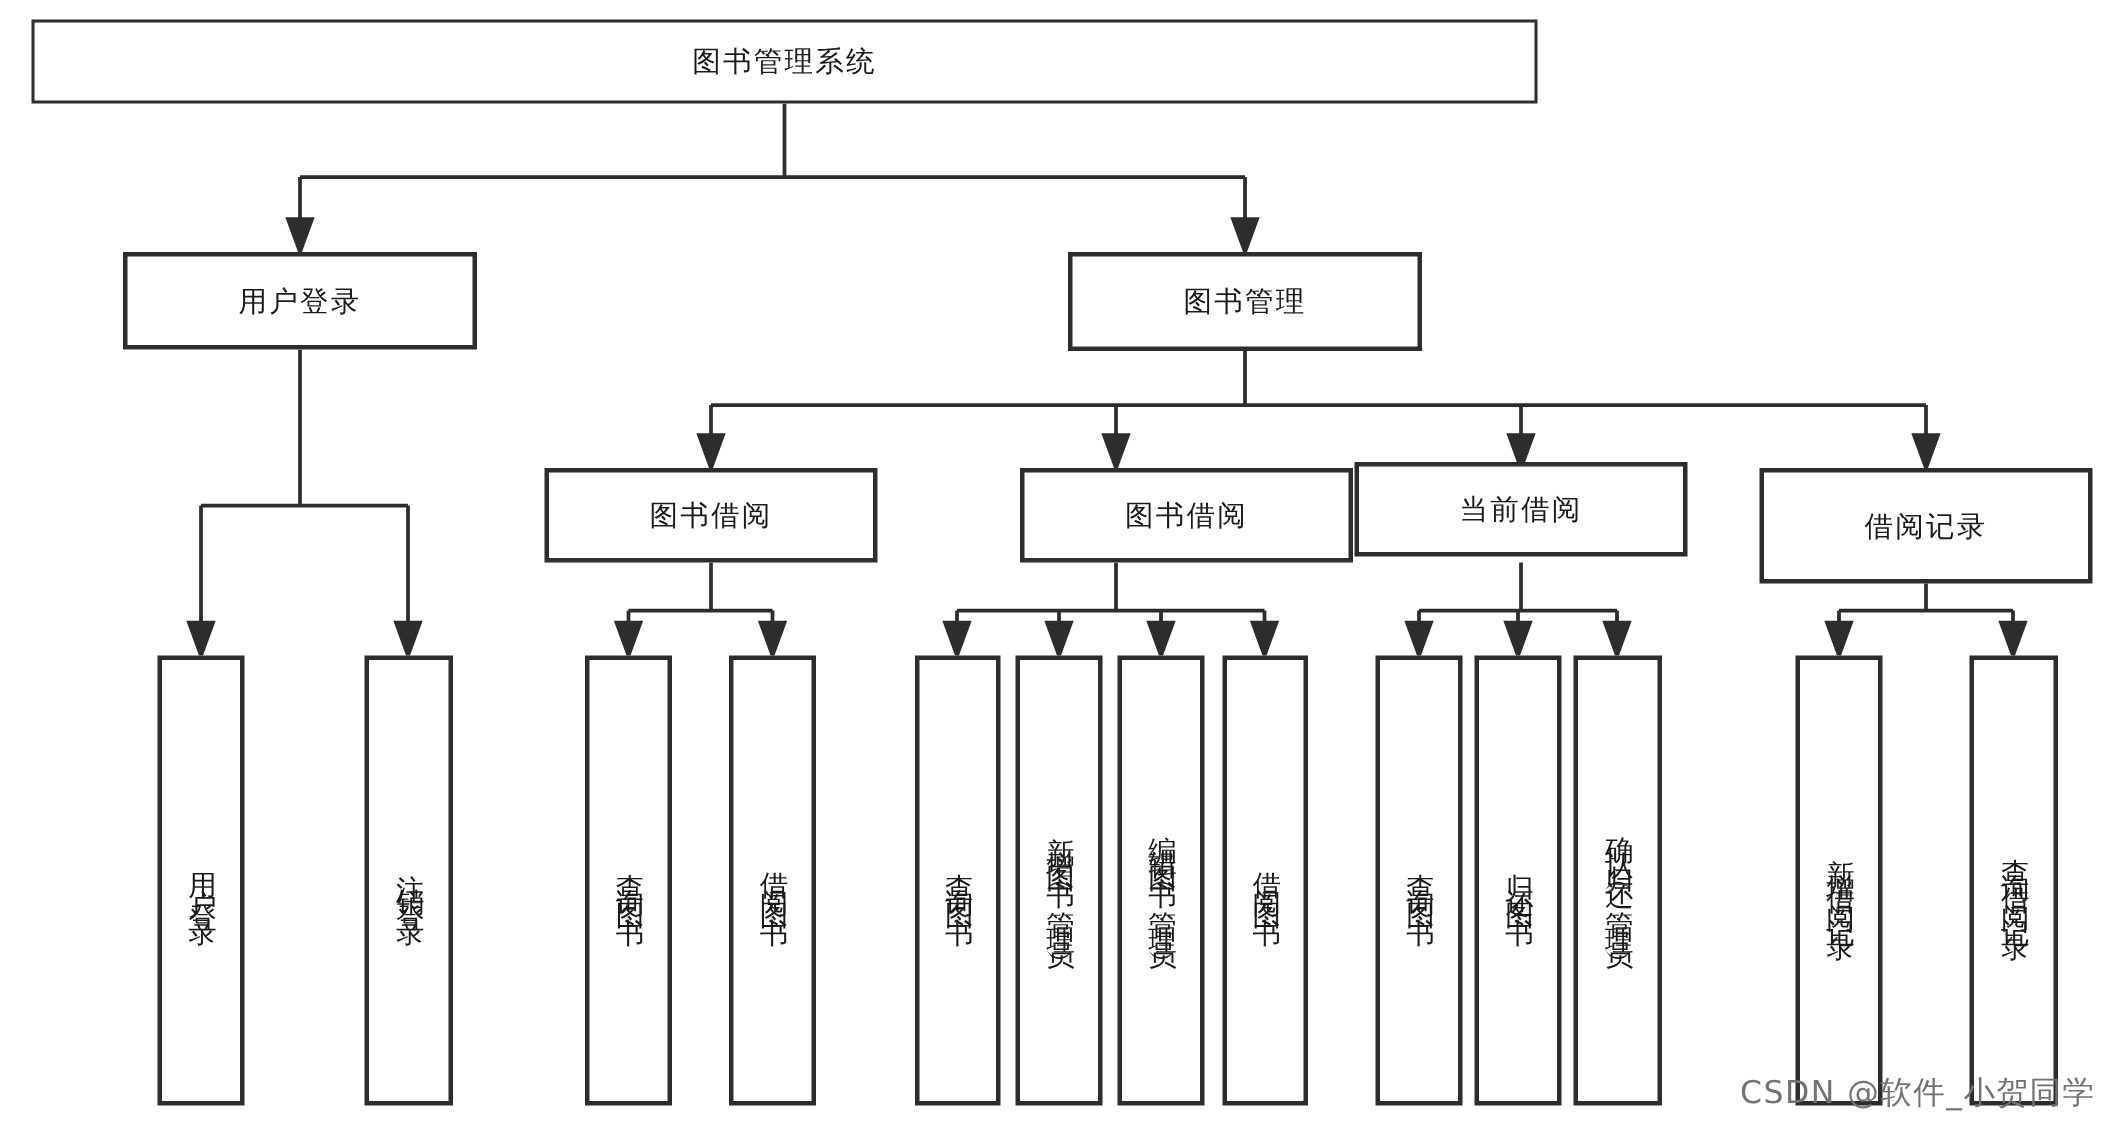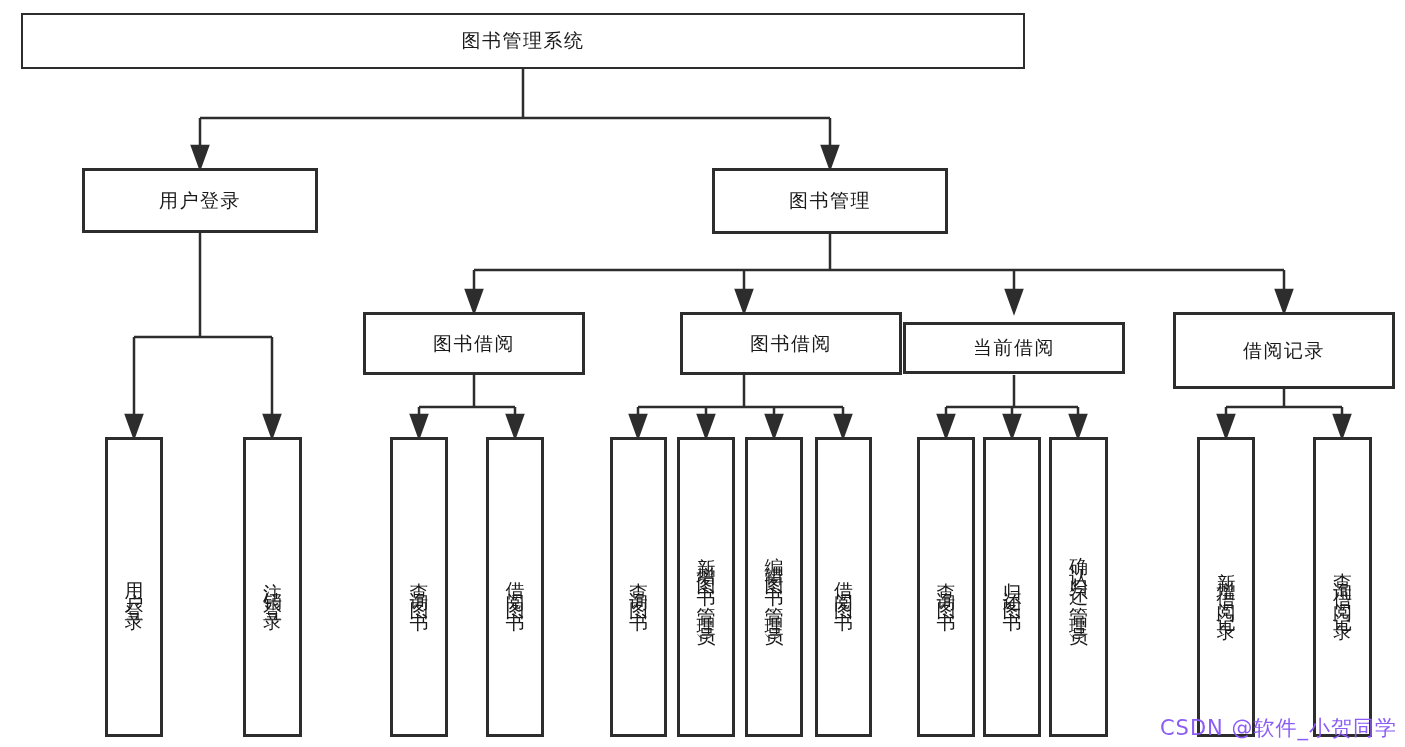--- a/index.html
+++ b/index.html
@@ -16,21 +16,21 @@
     color:#1a1a1a;
   }
   .root-box { border-width:2px; }
   .hlabel { font-size:19px; letter-spacing:1.5px; white-space:nowrap; }
   .vtext {
     writing-mode:vertical-rl; text-orientation:mixed;
     font-size:19px; line-height:1.05; letter-spacing:10px;
   }
   .watermark {
     position:absolute; right:8px; bottom:5px;
-    font-size:21px; color:#8b5cf6; letter-spacing:1px; z-index:5;
+    font-size:21px; color:#737373; letter-spacing:1px; z-index:5;
     white-space:nowrap;
   }
 </style>
 </head>
 <body>
 
 <svg class="connector-layer" width="1405" height="747" viewBox="0 0 1405 747" xmlns="http://www.w3.org/2000/svg">
   <g stroke="#2d2d2d" stroke-width="2.5" fill="#2d2d2d">
 
     <g>
@@ -92,21 +92,21 @@
 <div class="box" style="left:712px; top:168px; width:236px; height:66px;">
   <span class="hlabel">图书管理</span>
 </div>
 
 <div class="box" style="left:363px; top:312px; width:222px; height:63px;">
   <span class="hlabel">图书借阅</span>
 </div>
 <div class="box" style="left:633px; top:312px; width:222px; height:63px;margin-left:47px;">
   <span class="hlabel">图书借阅</span>
 </div>
-<div class="box" style="left:903px; top:322px; width:222px; height:52px;">
+<div class="box" style="left:903px; top:308px; width:222px; height:63px;">
   <span class="hlabel">当前借阅</span>
 </div>
 <div class="box" style="left:1173px; top:312px; width:222px; height:77px;">
   <span class="hlabel">借阅记录</span>
 </div>
 
 <div class="box leaf" style="left:105px; top:437px; width:58px; height:300px;">
   <span class="vtext">用户登录</span>
 </div>
 <div class="box leaf" style="left:243px; top:437px; width:59px; height:300px;">

